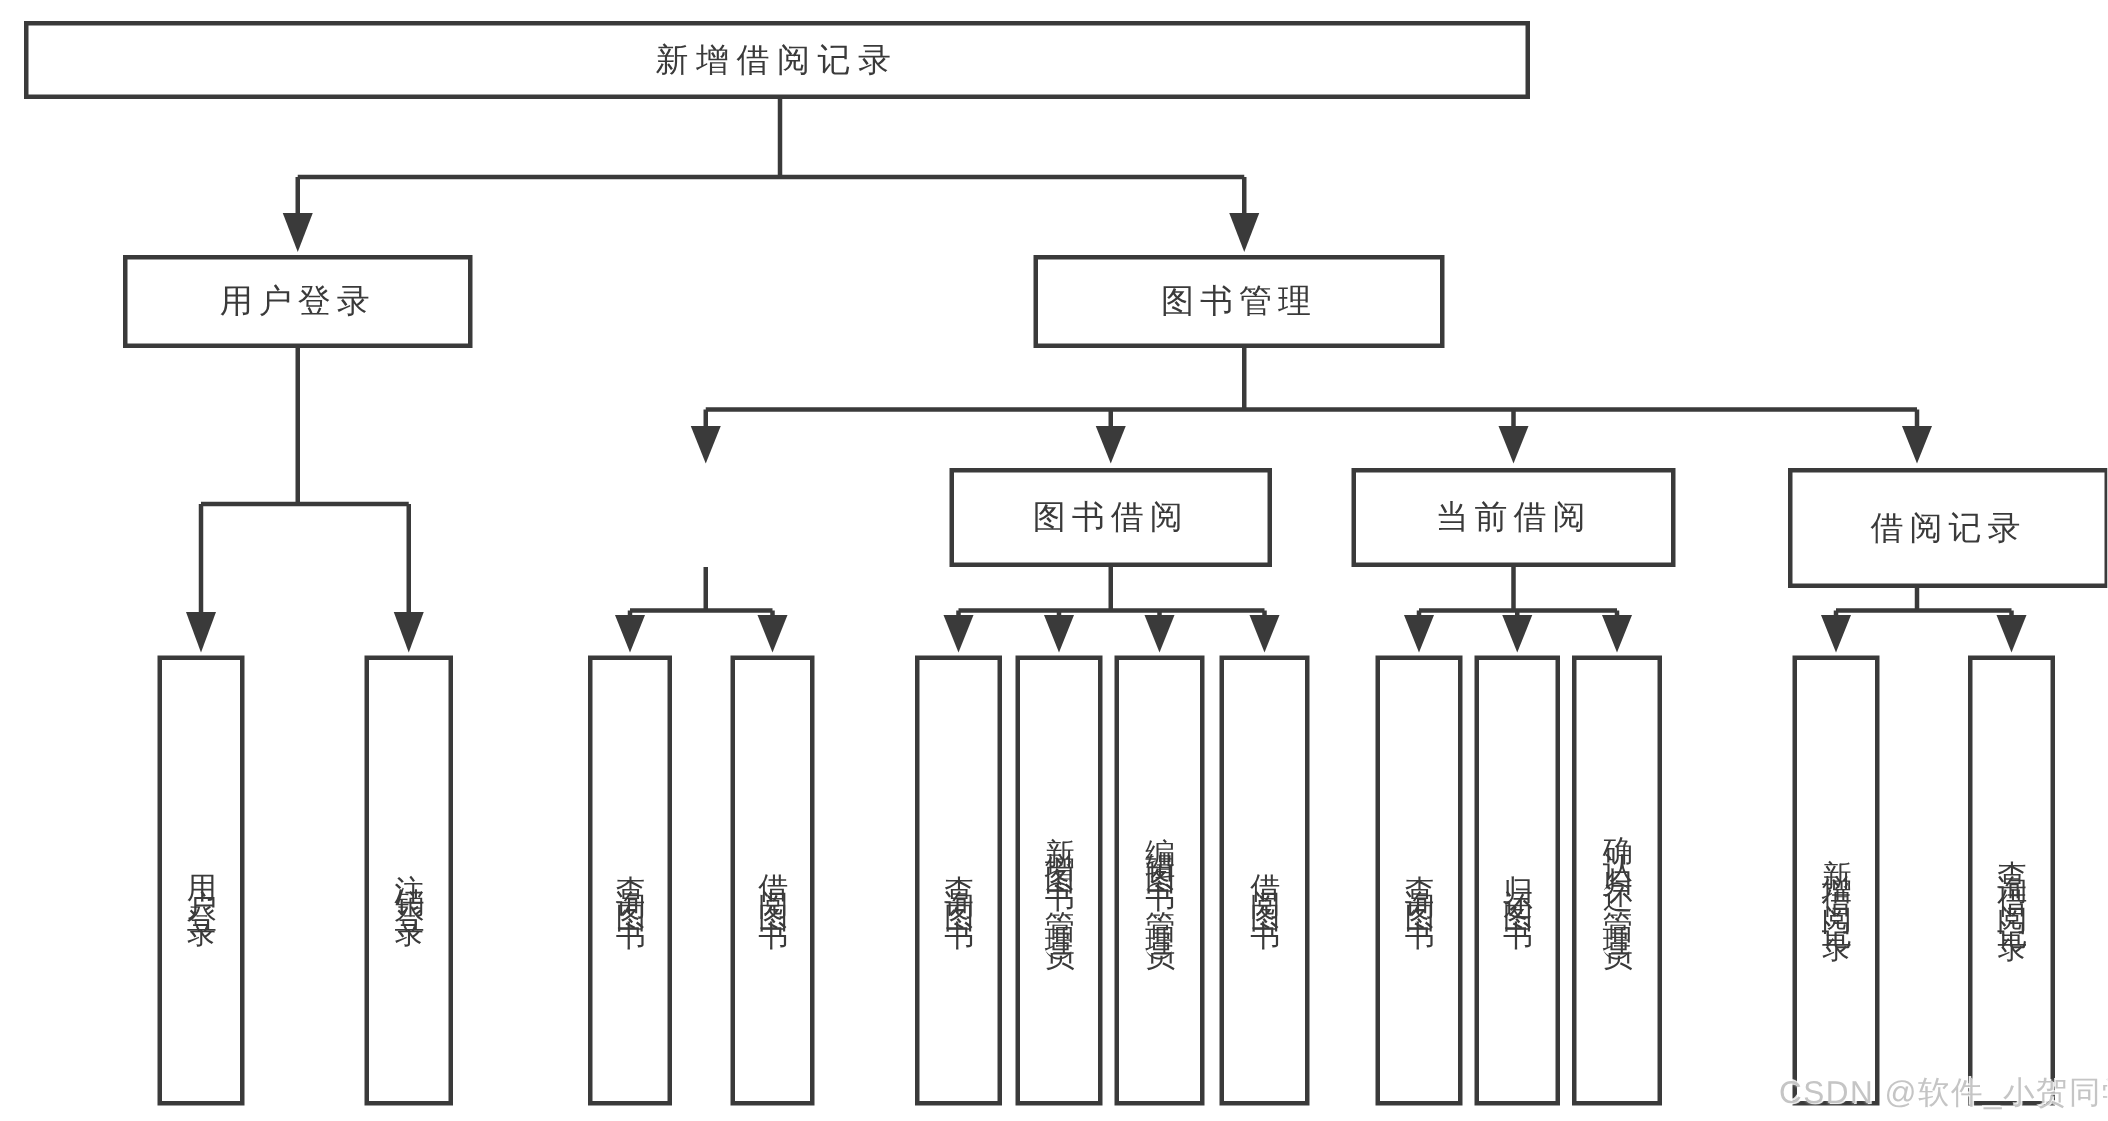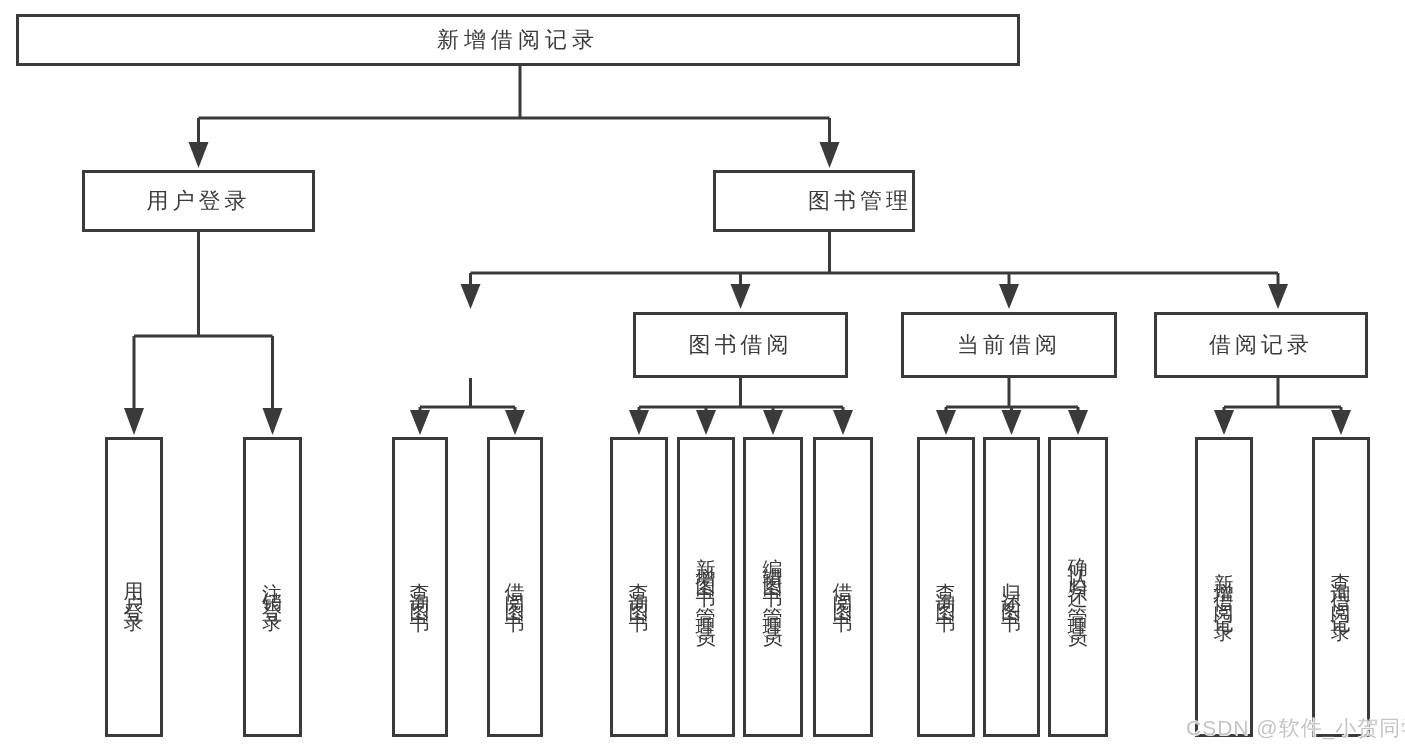--- a/index.html
+++ b/index.html
@@ -96,31 +96,31 @@
     </g>
   </svg>
 
   <div class="box" style="left:16px;top:14px;width:1004px;height:52px;">
     <span class="root-label">新增借阅记录</span>
   </div>
 
   <div class="box" style="left:82px;top:170px;width:233px;height:62px;">
     <span class="hlabel">用户登录</span>
   </div>
-  <div class="box" style="left:713px;top:170px;width:202px;height:62px;justify-content:flex-end;">
+  <div class="box" style="left:689px;top:170px;width:274px;height:62px;">
     <span class="hlabel">图书管理</span>
   </div>
 
   <div class="box" style="left:633px;top:312px;width:215px;height:66px;">
     <span class="hlabel">图书借阅</span>
   </div>
   <div class="box" style="left:901px;top:312px;width:216px;height:66px;justify-content:center;">
     <span class="hlabel">当前借阅</span>
   </div>
-  <div class="box" style="left:1154px;top:312px;width:214px;height:66px;justify-content:center;">
+  <div class="box" style="left:1192px;top:312px;width:214px;height:80px;justify-content:center;">
     <span class="hlabel">借阅记录</span>
   </div>
 
   <div class="box vbox" style="left:105px;top:437px;width:58px;height:300px;">
     <span>用户登录</span>
   </div>
   <div class="box vbox" style="left:243px;top:437px;width:59px;height:300px;">
     <span>注销登录</span>
   </div>
 

